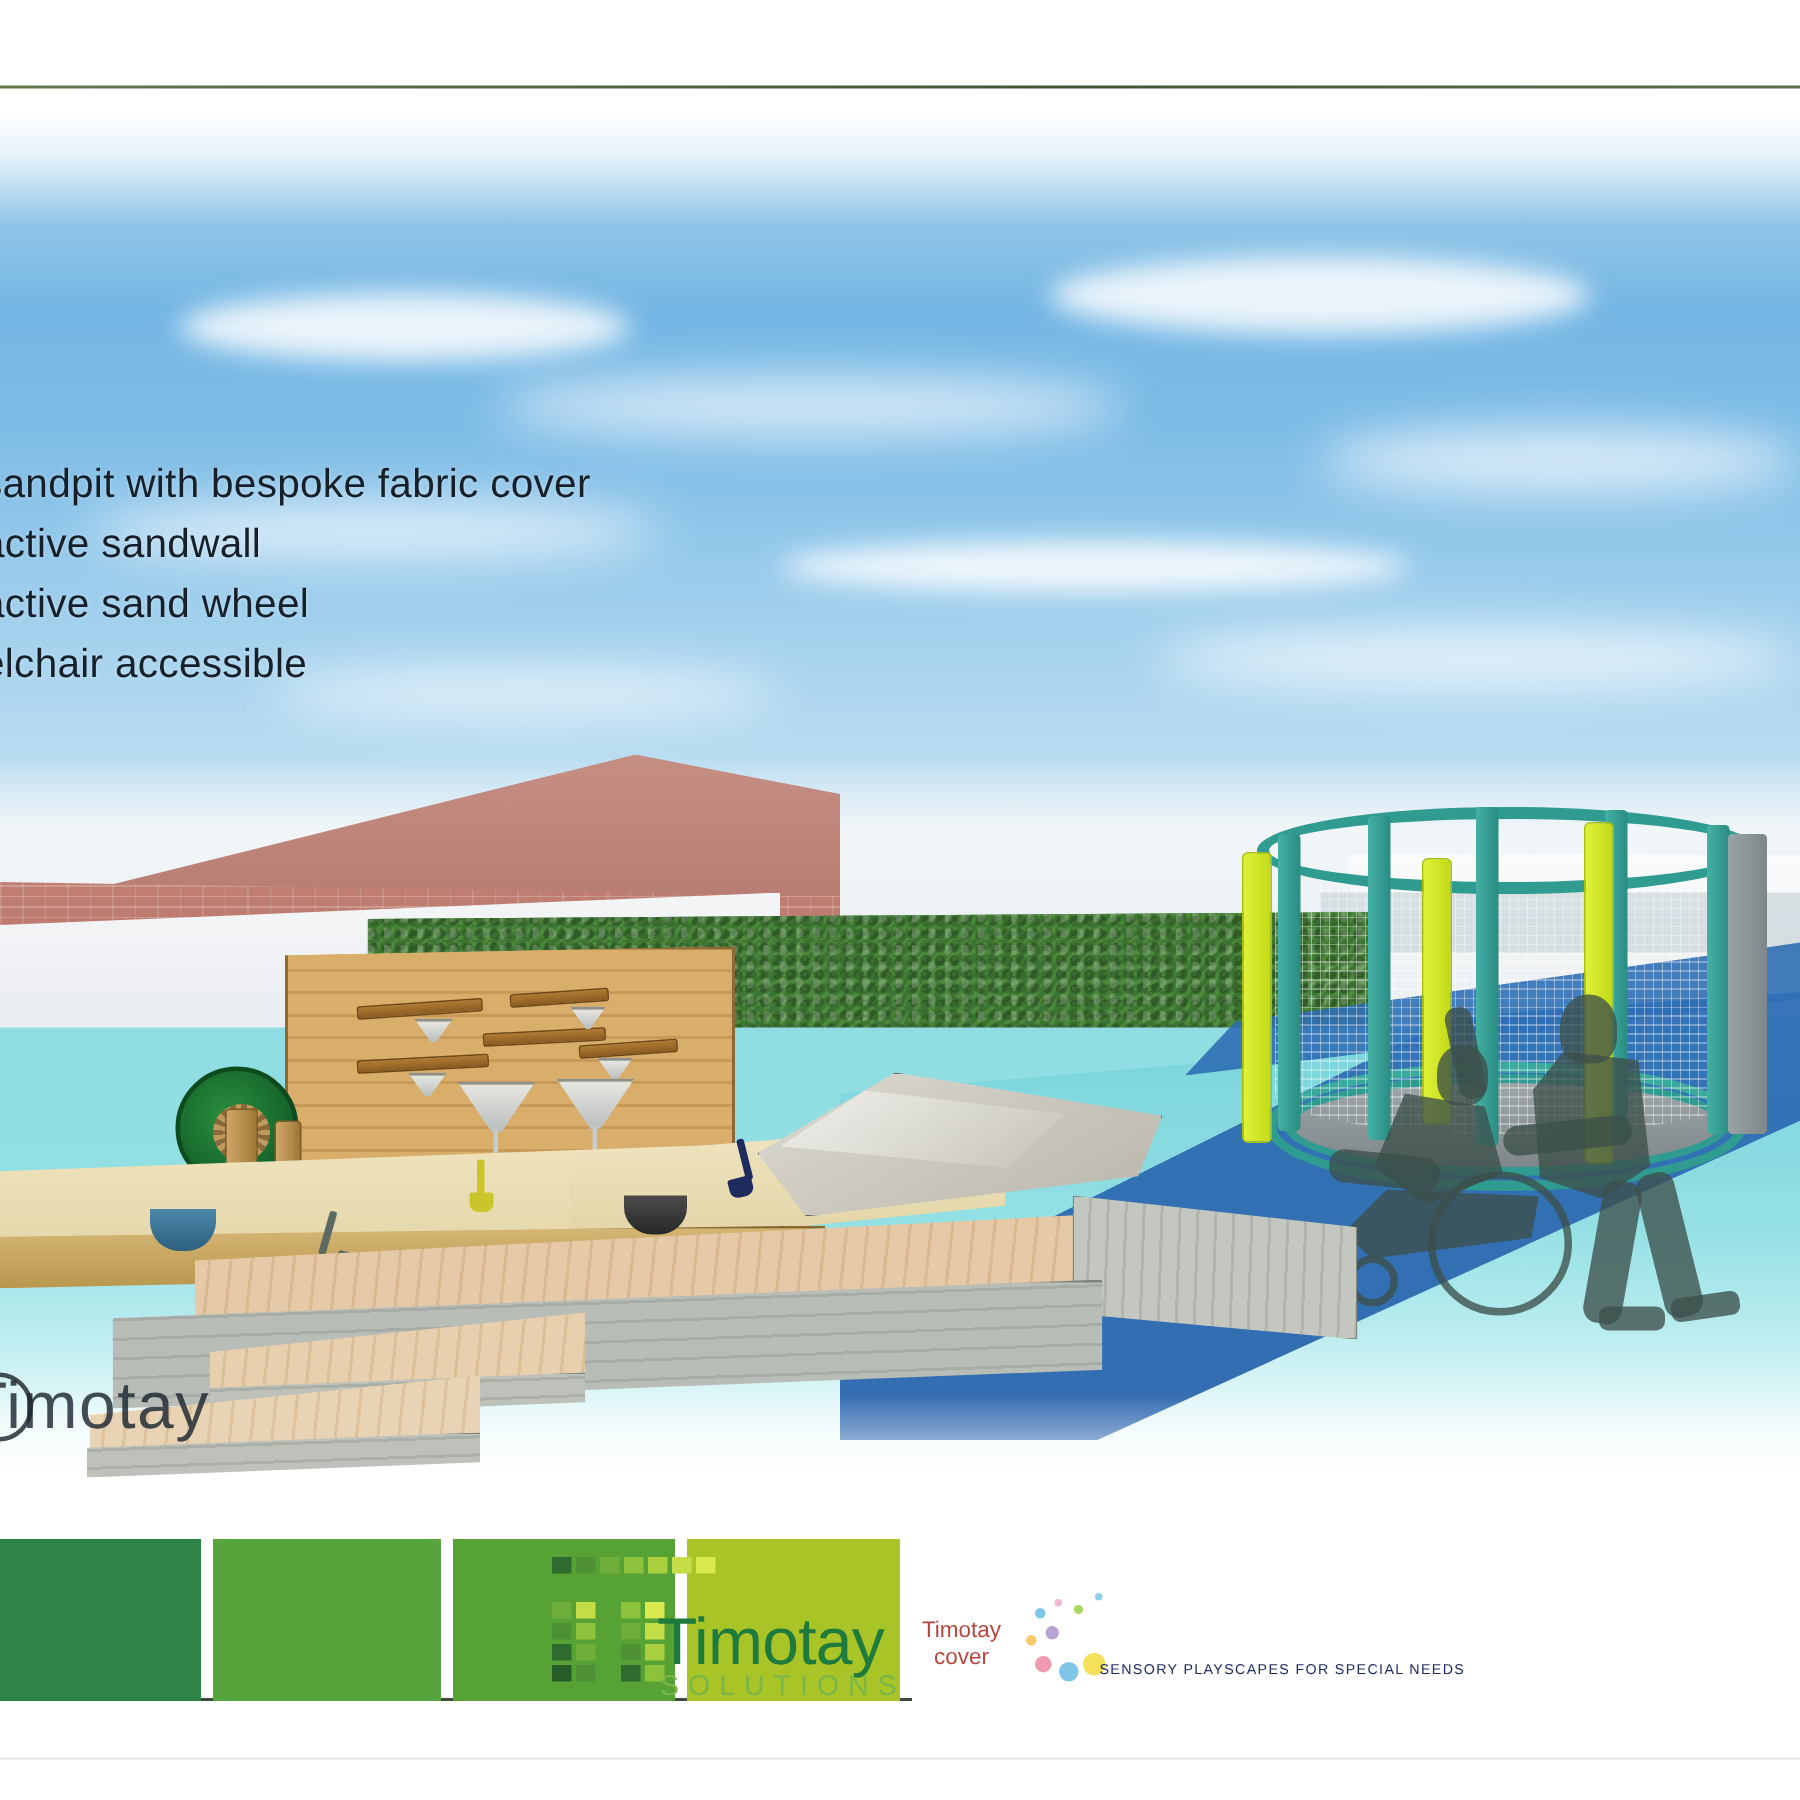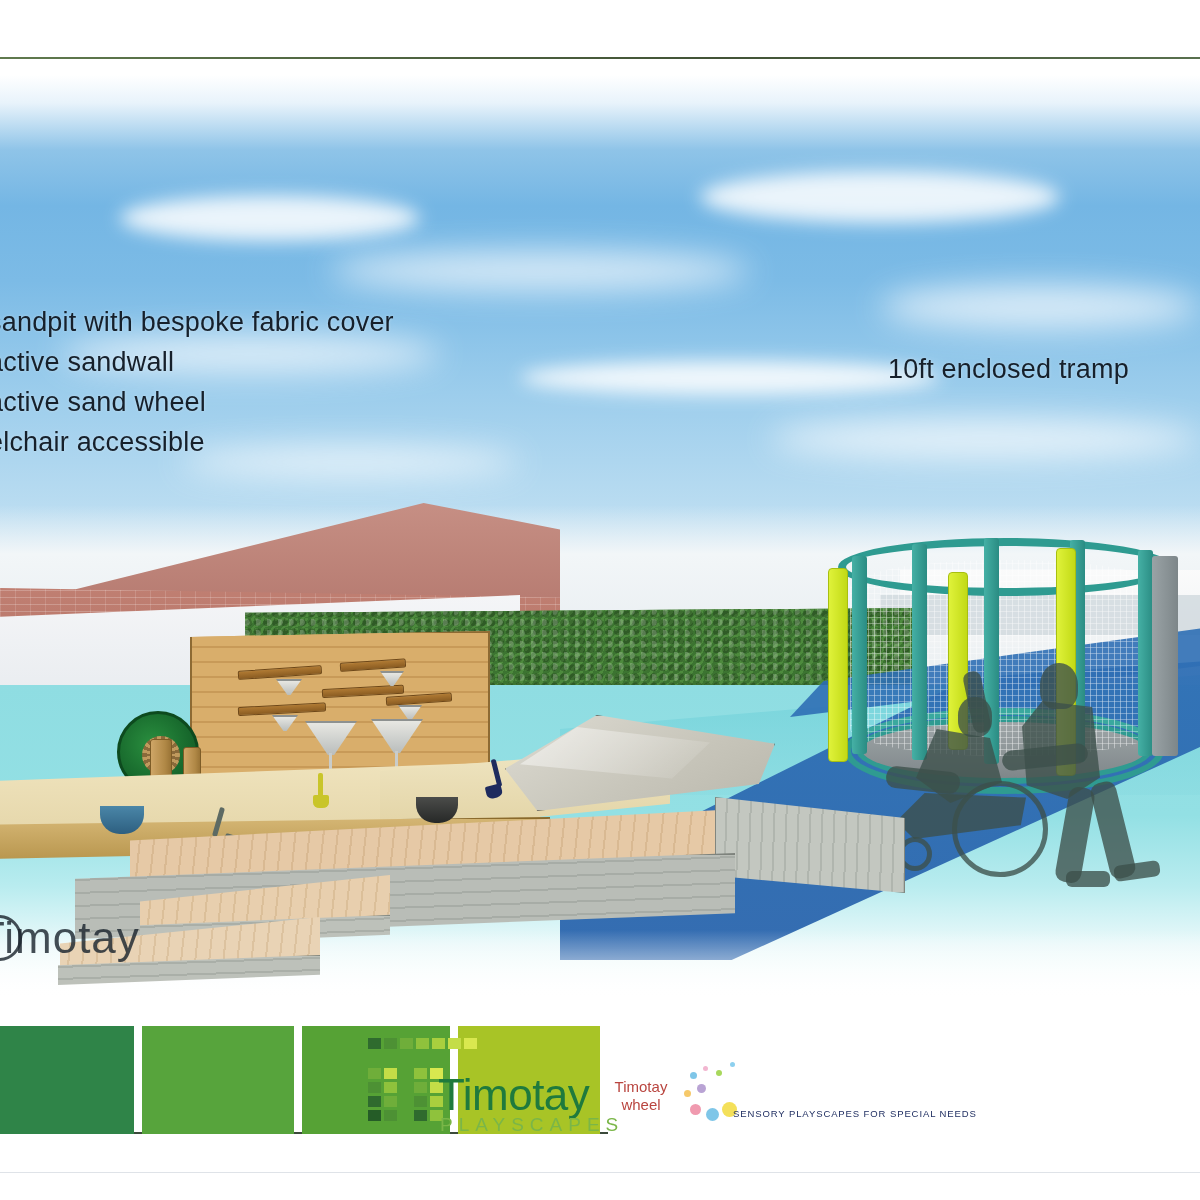--- a/index.html
+++ b/index.html
@@ -329,21 +329,20 @@
     <div class="step1"></div>
     <div class="step-riser" style="left:140px;top:840px;width:250px;height:30px;clip-path:polygon(0% 34%,100% 0%,100% 66%,0% 100%);"></div>
     <div class="step2"></div>
     <div class="step-riser" style="left:58px;top:880px;width:262px;height:30px;clip-path:polygon(0% 34%,100% 0%,100% 66%,0% 100%);"></div>
 
     <div class="ann ann-left" style="top:232px;">sandpit with bespoke fabric cover</div>
     <div class="ann ann-left" style="top:272px;">active sandwall</div>
     <div class="ann ann-left" style="top:312px;">active sand wheel</div>
     <div class="ann ann-left" style="top:352px;">elchair accessible</div>
 
-    <div class="ann ann-right" style="top:279px;">10ft enclosed tramp</div>
 
     <div class="wm-c"></div>
     <div class="watermark">Timotay</div>
   </div>
 
   <div id="footer">
 
     <div class="sw" style="left:0px;width:134px;background:#2f8448;"></div>
     <div class="sw" style="left:142px;width:152px;background:#57a43c;"></div>
     <div class="sw" style="left:302px;width:148px;background:#56a235;"></div>
@@ -375,25 +374,25 @@
         <span style="background:#d9e84f;"></span>
       <span style="background:#6fae3a;"></span>
         <span style="background:#c4dd47;"></span>
       <span style="background:#4d9134;"></span>
         <span style="background:#a9cf3e;"></span>
       <span style="background:#2f6b2e;"></span>
         <span style="background:#8fc23c;"></span>
     </div>
 
     <div class="brand-name">Timotay</div>
-    <div class="brand-sub">PLAYSCAPES</div>
+    <div class="brand-sub">SOLUTIONS</div>
 
     <div class="working">
       <div>Timotay</div>
-      <div>wheel</div>
+      <div>cover</div>
     </div>
 
     <div class="sk-dots">
       <i style="left:690px;top:46px;width:7px;height:7px;background:#7fc6e8;"></i>
       <i style="left:703px;top:40px;width:5px;height:5px;background:#f2b6d0;"></i>
       <i style="left:716px;top:44px;width:6px;height:6px;background:#a8d85c;"></i>
       <i style="left:697px;top:58px;width:9px;height:9px;background:#b9a3d4;"></i>
       <i style="left:684px;top:64px;width:7px;height:7px;background:#f6c96a;"></i>
       <i style="left:690px;top:78px;width:11px;height:11px;background:#f09aaf;"></i>
       <i style="left:706px;top:82px;width:13px;height:13px;background:#7fc6e8;"></i>

